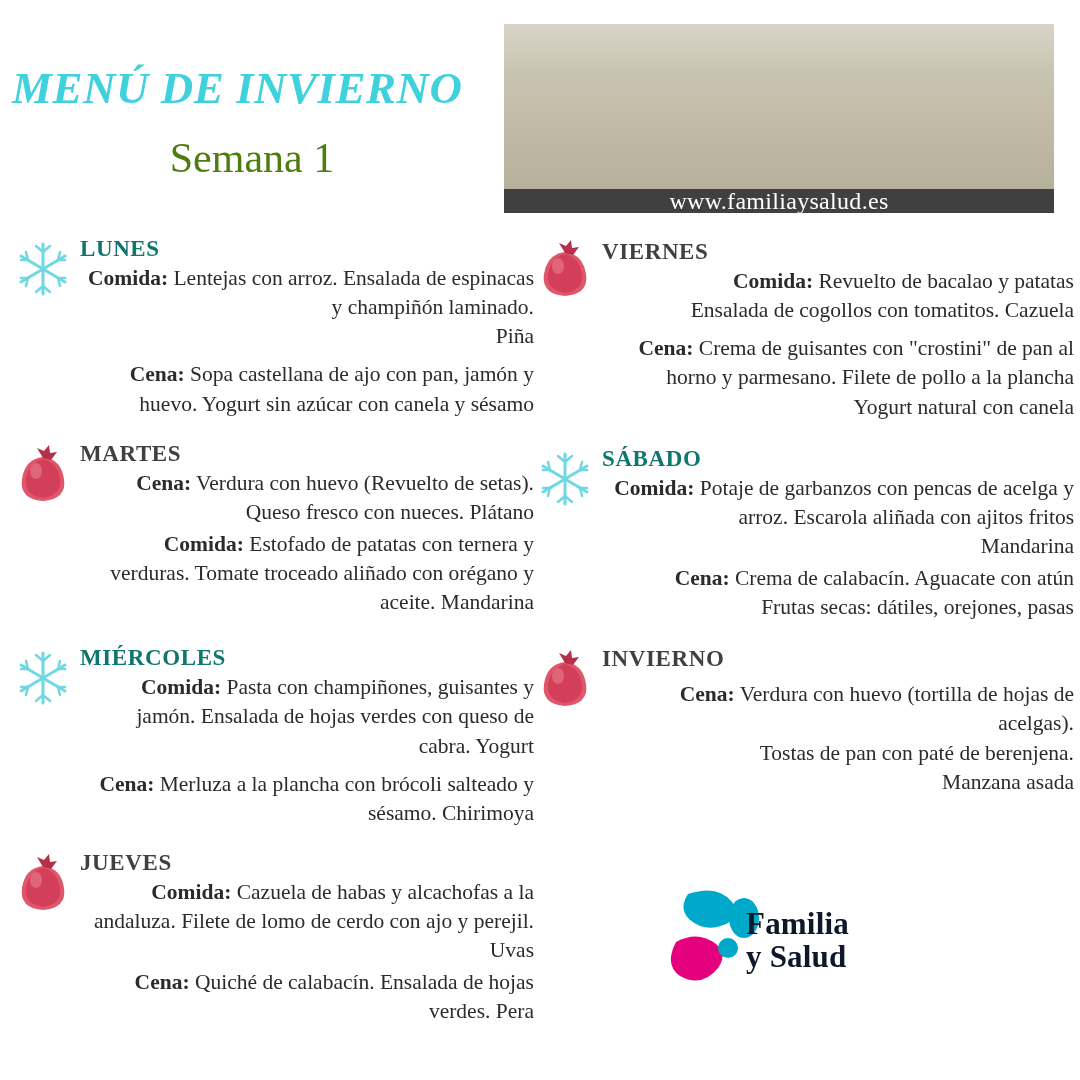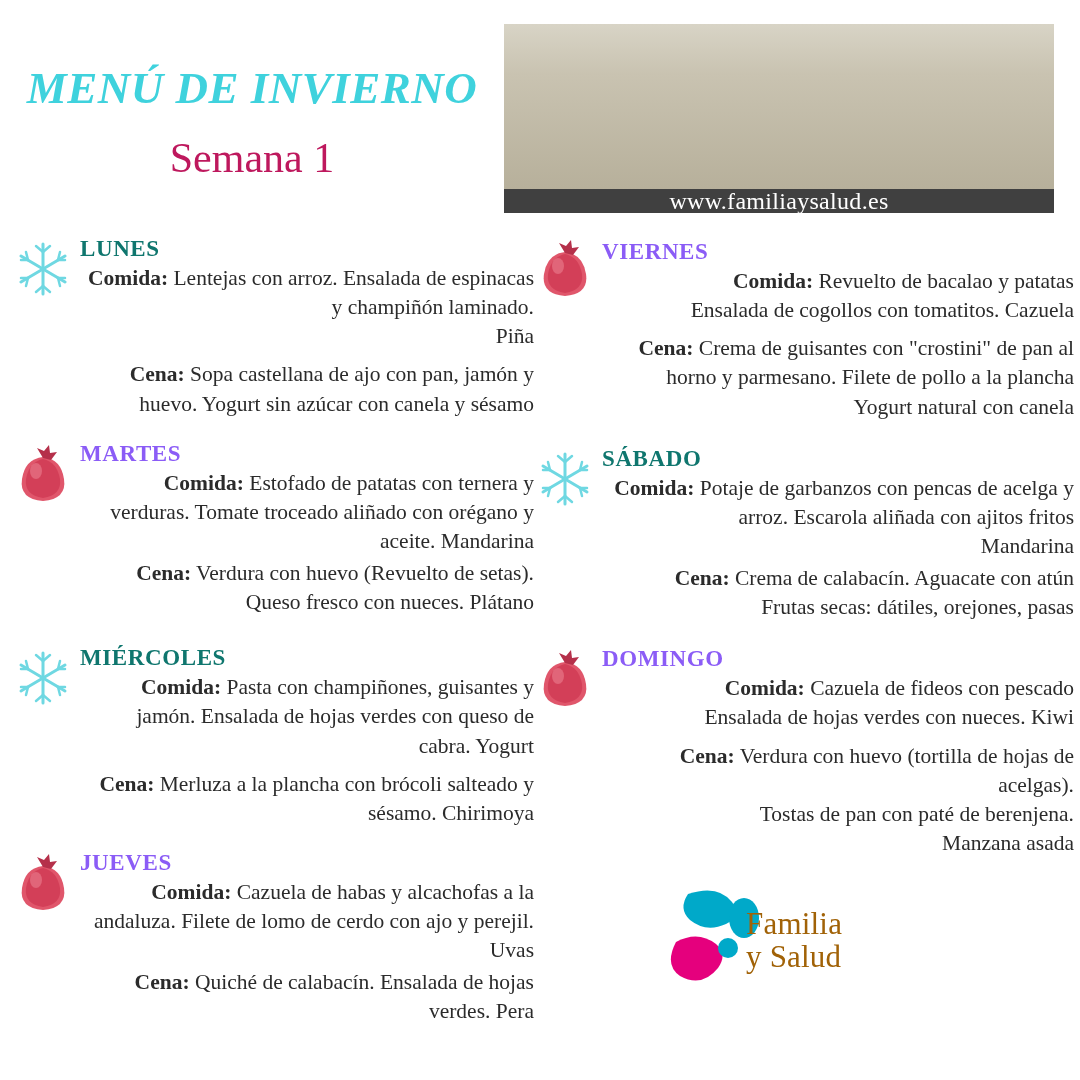--- a/index.html
+++ b/index.html
@@ -20,37 +20,37 @@
     position: absolute;
     left: 0; top: 0;
     width: 1080px;
     height: 228px;
   }
   .title {
     position: absolute;
     left: 12px;
     top: 62px;
     width: 480px;
-    text-align: center;
+    text-align: left;
     font-family: "Liberation Serif", serif;
     font-weight: bold;
     font-style: italic;
     font-size: 45px;
     letter-spacing: 0.5px;
     color: #3fd2dd;
   }
   .subtitle {
     position: absolute;
     left: 12px;
     top: 134px;
     width: 480px;
     text-align: center;
     font-family: "Liberation Serif", serif;
     font-size: 42px;
-    color: #be185d;
+    color: #4d7c0f;
   }
 
   
   .photo {
     position: absolute;
     left: 504px;
     top: 24px;
     width: 550px;
     height: 165px;
     overflow: hidden;
@@ -89,21 +89,21 @@
   .day-block {
     position: relative;
     padding-left: 74px;
     margin-bottom: 14px;
   }
   .day-name {
     font-family: "Liberation Serif", serif;
     font-weight: bold;
     font-size: 23px;
     letter-spacing: 0.6px;
-    color: #8b5cf6;
+    color: #404040;
     margin: 0 0 2px 0;
     line-height: 1.15;
   }
   .day-name.cold { color: #0f766e; }
   .meal {
     font-family: "Liberation Serif", serif;
     font-size: 21.5px;
     color: #2b2b2b;
     line-height: 1.35;
     margin: 0 0 3px 0;
@@ -130,23 +130,23 @@
     left: 666px;
     top: 884px;
     width: 230px;
     height: 120px;
   }
   .logo-text {
     position: absolute;
     left: 80px;
     top: 24px;
     font-family: "Liberation Serif", serif;
-    font-weight: normal;
+    font-weight: bold;
     font-size: 31px;
-    color: #a16207;
+    color: #0f172a;
     line-height: 1.05;
     letter-spacing: 0.2px;
   }
 </style>
 </head>
 <body>
 
 <div class="header">
   <div class="title">MENÚ DE INVIERNO</div>
   <div class="subtitle">Semana 1</div>
@@ -257,22 +257,22 @@
   <div class="day-block" style="margin-bottom:22px;">
     <div class="icon-wrap">
       <svg width="62" height="62" viewBox="0 0 62 62">
         <path d="M31 14 q18 2 21 22 q3 20 -21 22 q-24 -2 -21 -22 q3 -20 21 -22 z" fill="#e0566b"></path>
         <path d="M31 16 q14 3 17 20 q2 16 -17 19 q-19 -3 -17 -19 q3 -17 17 -20 z" fill="#d33f58"></path>
         <path d="M31 15 l-6 -10 l7 3 l5 -6 l1 8 l7 -1 l-6 8 z" fill="#b5304a"></path>
         <ellipse cx="24" cy="28" rx="6" ry="8" fill="#f08c9a" opacity="0.5"></ellipse>
       </svg>
     </div>
     <div class="day-name">MARTES</div>
+    <div class="meal"><span class="lbl">Cena:</span> <span style="white-space:pre-line">Verdura con huevo (Revuelto de setas). Queso fresco con nueces. Plátano</span></div>
     <div class="meal"><span class="lbl">Comida:</span> <span style="white-space:pre-line">Estofado de patatas con ternera y verduras. Tomate troceado aliñado con orégano y aceite. Mandarina</span></div>
-    <div class="meal"><span class="lbl">Cena:</span> <span style="white-space:pre-line">Verdura con huevo (Revuelto de setas). Queso fresco con nueces. Plátano</span></div>
   </div>
 
   <div class="day-block" style="margin-bottom:22px;margin-top:28px;">
     <div class="icon-wrap">
       <svg width="62" height="62" viewBox="0 0 62 62">
         <g stroke="#6fd8e2" stroke-width="3" stroke-linecap="round" fill="none">
           <line x1="31" y1="6" x2="31" y2="56"></line>
           <line x1="9" y1="18" x2="53" y2="44"></line>
           <line x1="9" y1="44" x2="53" y2="18"></line>
           <g stroke-width="2.5">
@@ -366,23 +366,21 @@
 
   <div class="day-block">
     <div class="icon-wrap">
       <svg width="62" height="62" viewBox="0 0 62 62">
         <path d="M31 14 q18 2 21 22 q3 20 -21 22 q-24 -2 -21 -22 q3 -20 21 -22 z" fill="#e0566b"></path>
         <path d="M31 16 q14 3 17 20 q2 16 -17 19 q-19 -3 -17 -19 q3 -17 17 -20 z" fill="#d33f58"></path>
         <path d="M31 15 l-6 -10 l7 3 l5 -6 l1 8 l7 -1 l-6 8 z" fill="#b5304a"></path>
         <ellipse cx="24" cy="28" rx="6" ry="8" fill="#f08c9a" opacity="0.5"></ellipse>
       </svg>
     </div>
-    <div class="day-name">DOMINGO</div>
-    <div class="meal"><span class="lbl">Comida:</span> <span style="white-space:pre-line">Cazuela de fideos con pescado
-Ensalada de hojas verdes con nueces. Kiwi</span></div>
+    <div class="day-name">INVIERNO</div>
     <div class="gap-sm"></div>
     <div class="meal"><span class="lbl">Cena:</span> <span style="white-space:pre-line">Verdura con huevo (tortilla de hojas de acelgas).
 Tostas de pan con paté de berenjena.
 Manzana asada</span></div>
   </div>
 
 </div>
 
 <div class="logo">
   <svg width="110" height="115" viewBox="0 0 110 115">

